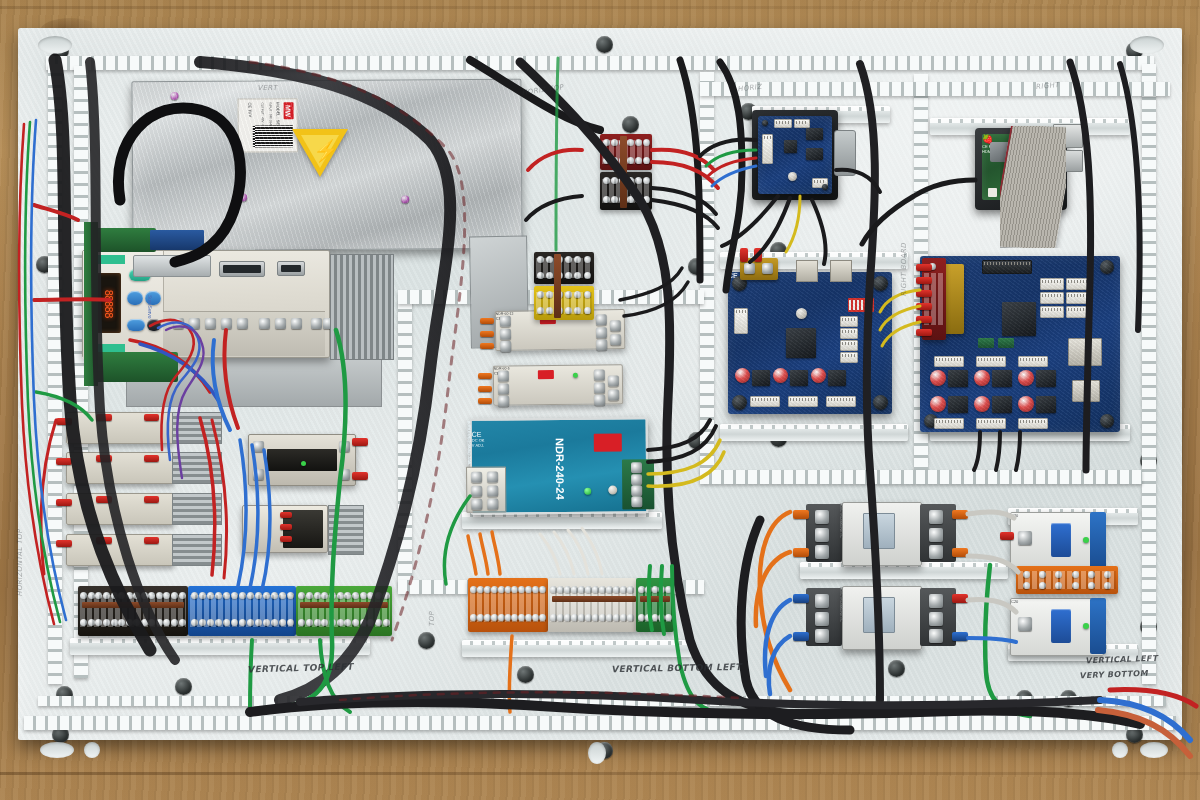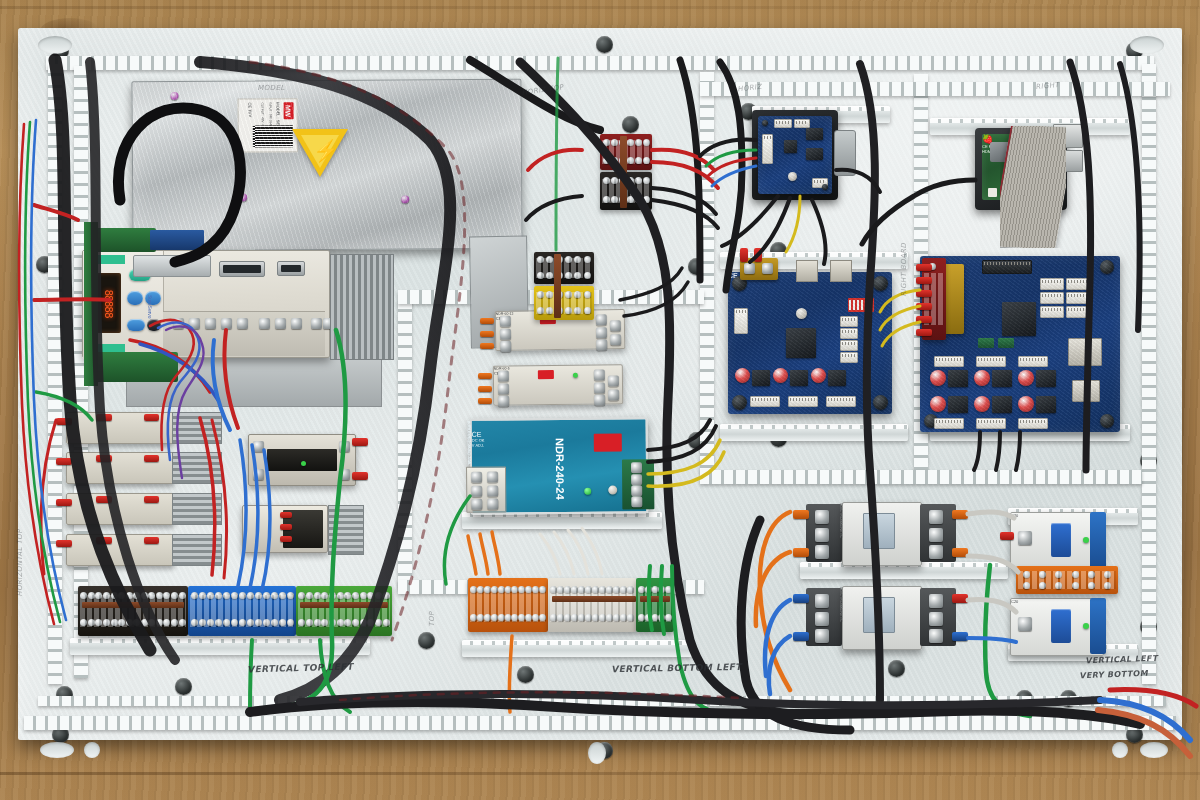--- a/index.html
+++ b/index.html
@@ -967,20 +967,20 @@
       <path d="M30,122 C24,202 24,302 28,402 C32,492 44,562 60,622" stroke="#1f9a43" stroke-width="2.6"></path>
       <path d="M24,124 C18,204 18,304 22,404 C26,494 38,564 54,624" stroke="#c22222" stroke-width="2.6"></path>
     </g>
   </svg>
 
   <div class="hand" style="left:248px;top:663px;transform:rotate(-1.5deg);">VERTICAL TOP LEFT</div>
   <div class="hand" style="left:612px;top:663px;transform:rotate(-1deg);">VERTICAL BOTTOM LEFT</div>
   <div class="hand" style="left:1086px;top:655px;transform:rotate(-2deg);font-size:8px;">VERTICAL LEFT</div>
   <div class="hand" style="left:1080px;top:670px;transform:rotate(-2deg);font-size:8px;">VERY BOTTOM</div>
   <div class="hand faint" style="left:16px;top:596px;transform:rotate(-90deg);transform-origin:left top;">HORIZONTAL TOP</div>
-  <div class="hand faint" style="left:258px;top:84px;">MODEL</div>
+  <div class="hand faint" style="left:258px;top:84px;">VERT</div>
   <div class="hand faint" style="left:522px;top:86px;transform:rotate(-8deg);">HORIZ TOP</div>
   <div class="hand faint" style="left:738px;top:84px;transform:rotate(-6deg);">HORIZ</div>
   <div class="hand faint" style="left:1036px;top:82px;transform:rotate(-5deg);">RIGHT</div>
   <div class="hand faint" style="left:900px;top:296px;transform:rotate(-90deg);transform-origin:left top;">RIGHT BOARD</div>
   <div class="hand faint" style="left:428px;top:626px;transform:rotate(-90deg);transform-origin:left top;">TOP</div>
 
 </div>
 
 </body></html>

